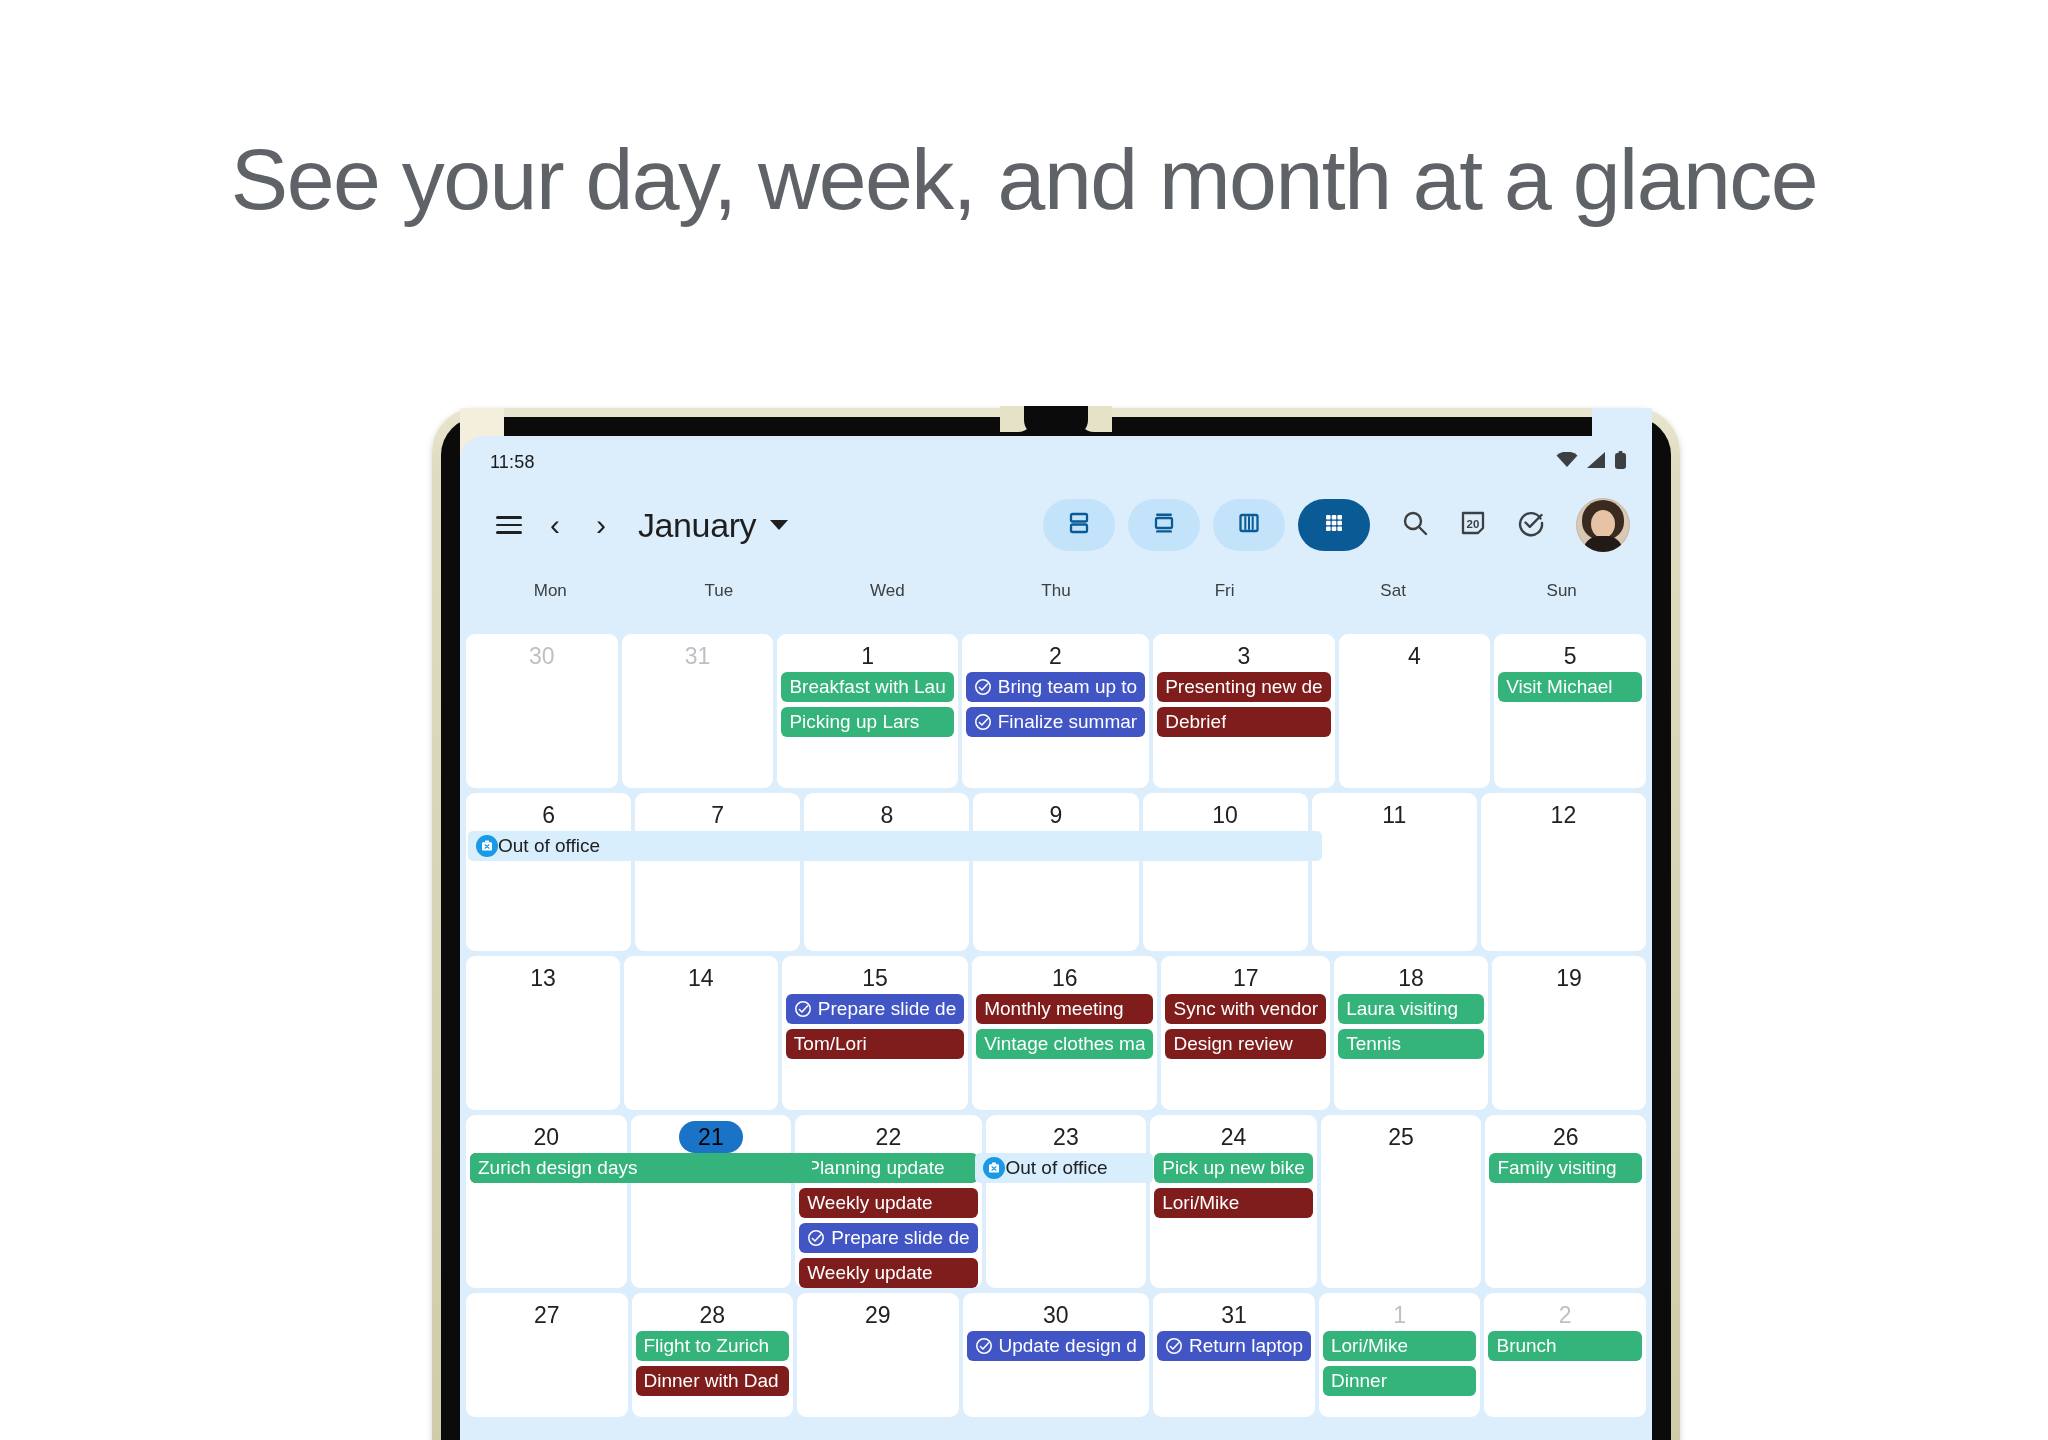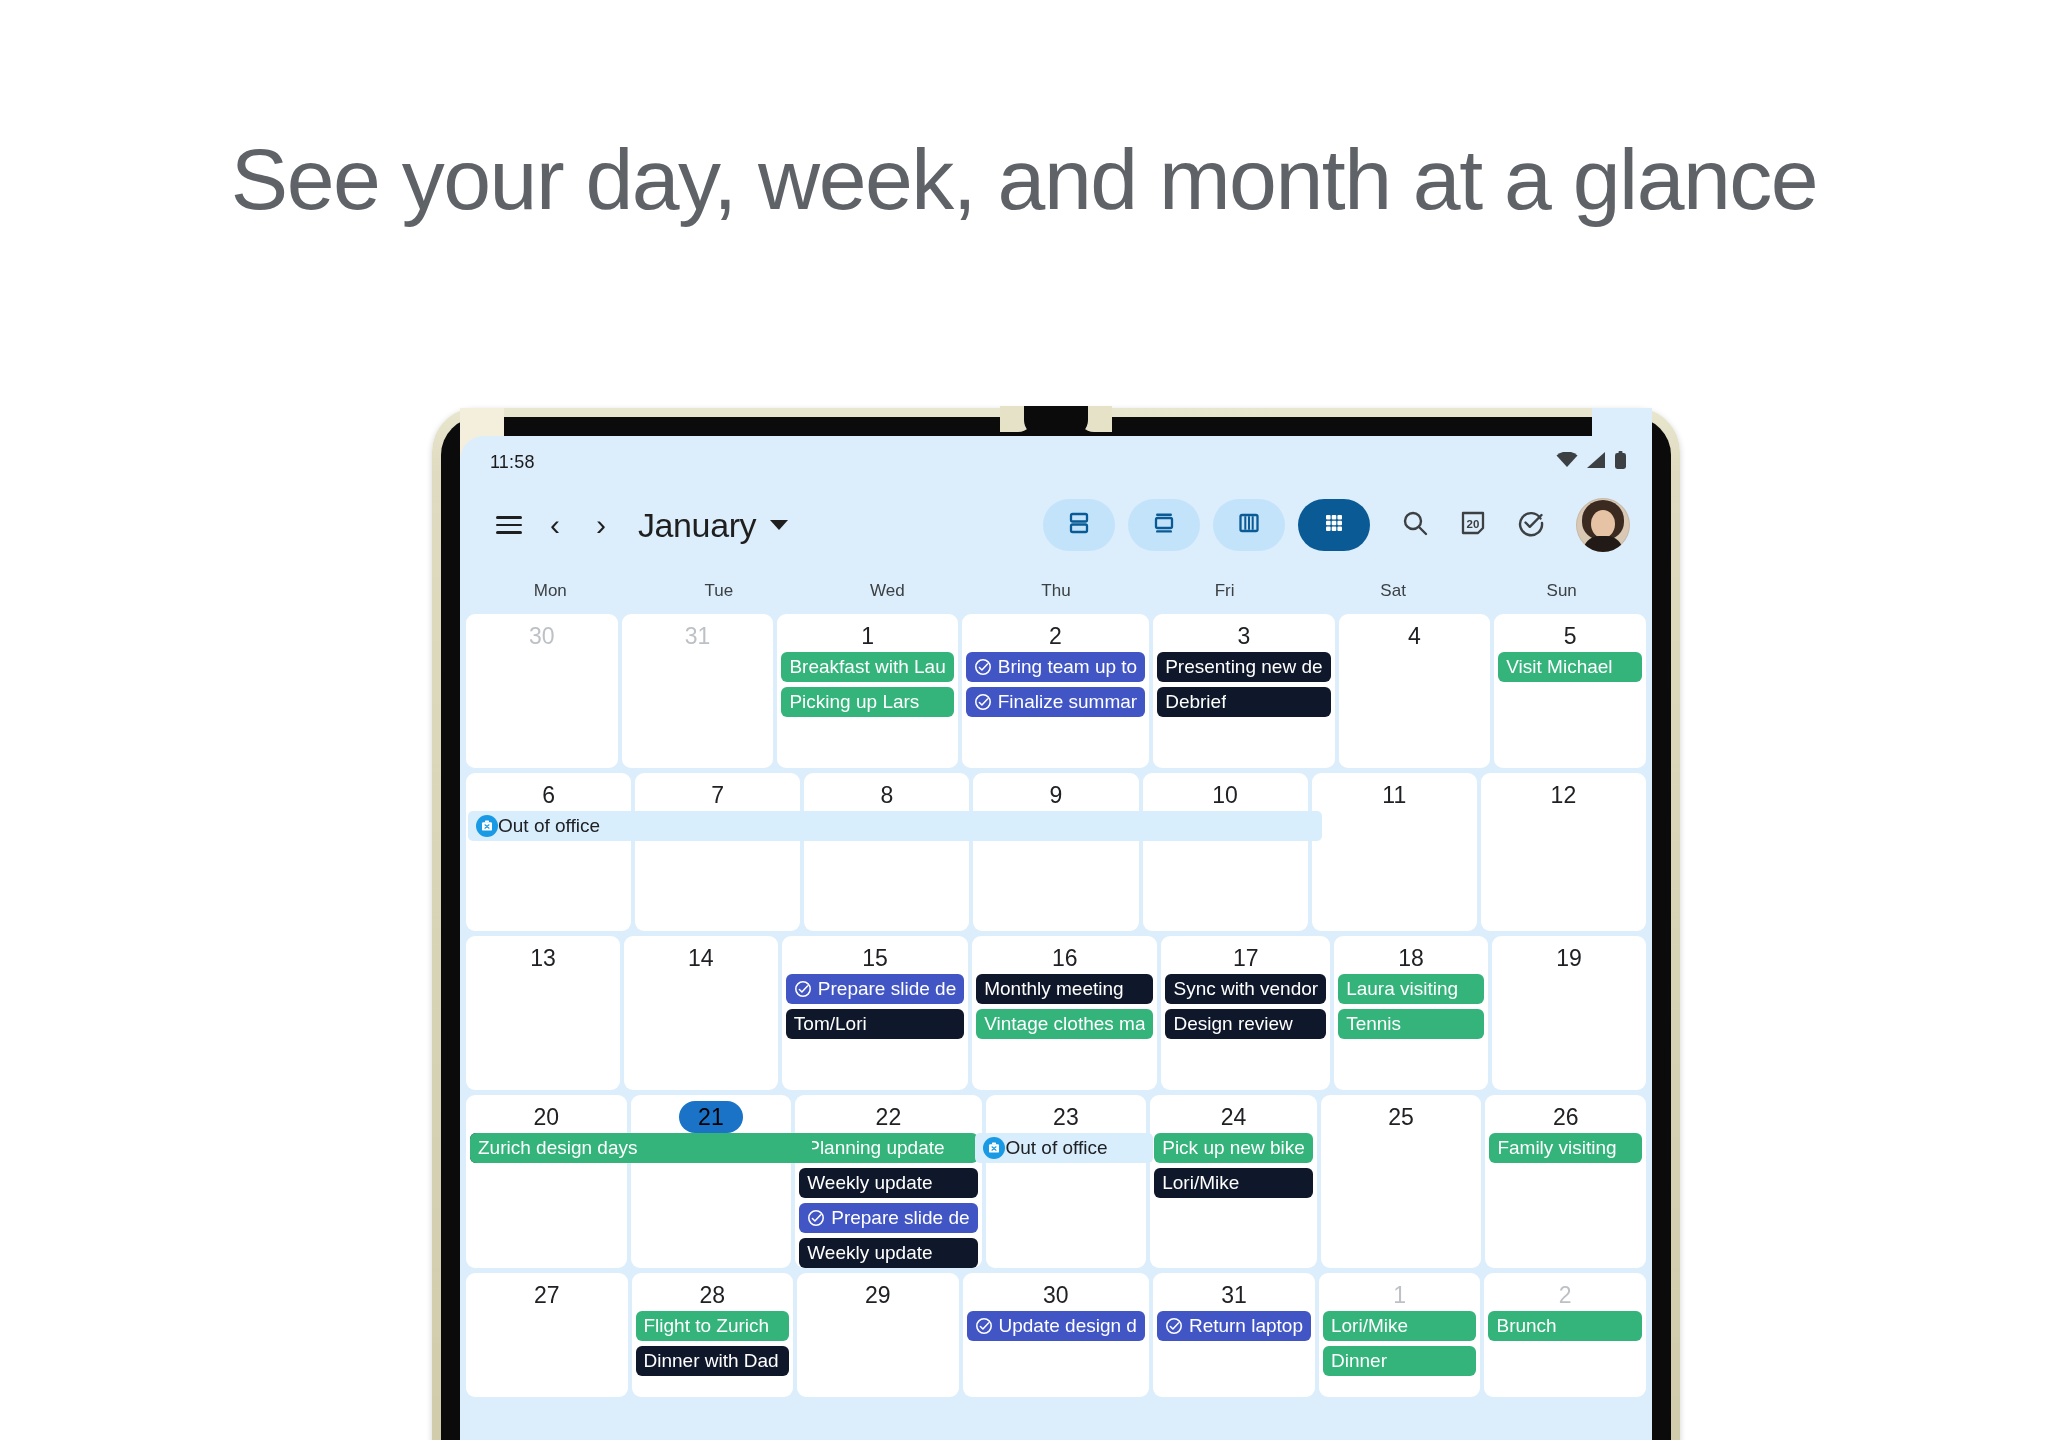--- a/index.html
+++ b/index.html
@@ -119,21 +119,21 @@
   .avatar .body{position:absolute;left:7px;bottom:0;width:40px;height:16px;border-radius:20px 20px 0 0;background:#221a16;}
 
   
   .dowrow{
     display:grid;grid-template-columns:repeat(7,1fr);
     padding:0 6px;height:46px;align-items:center;
   }
   .dow{text-align:center;font-size:17px;color:#3c4043;}
 
   
-  .grid{padding:0 6px 0 6px;}
+  .grid{padding:0 6px 0 6px;margin-top:20px;}
   .week{
     display:grid;grid-template-columns:repeat(7,1fr);
     gap:4px;margin-bottom:5px;position:relative;
   }
   .cell{
     background:#ffffff;border-radius:9px;
     min-height:148px;padding:6px 0 0 0;position:relative;
   }
   .week.w2 .cell{min-height:152px;}
   .week.w5 .cell{min-height:118px;}
@@ -147,21 +147,21 @@
     border-radius:16px;background:#1a73c7;color:#000000;padding:0 10px;
   }
   .chips{padding:0 4px;display:flex;flex-direction:column;gap:5px;}
   .chip{
     height:30px;line-height:30px;border-radius:6px;
     color:#fff;font-size:19px;padding:0 8px;
     white-space:nowrap;overflow:hidden;cursor:pointer;
     display:flex;align-items:center;gap:6px;
   }
   .chip.green{background:#34b37b;}
-  .chip.blue{background:#0f172a;}
+  .chip.blue{background:#7f1d1d;}
   .chip.purple{background:#4155c4;}
   .chip .tick{flex:0 0 auto;display:flex;align-items:center;}
   .chip .txt{overflow:hidden;text-overflow:clip;white-space:nowrap;}
 
   
   .span{
     position:absolute;height:30px;line-height:30px;border-radius:6px;
     color:#fff;font-size:19px;padding:0 8px;white-space:nowrap;overflow:hidden;
     cursor:pointer;z-index:2;display:flex;align-items:center;gap:7px;
   }

